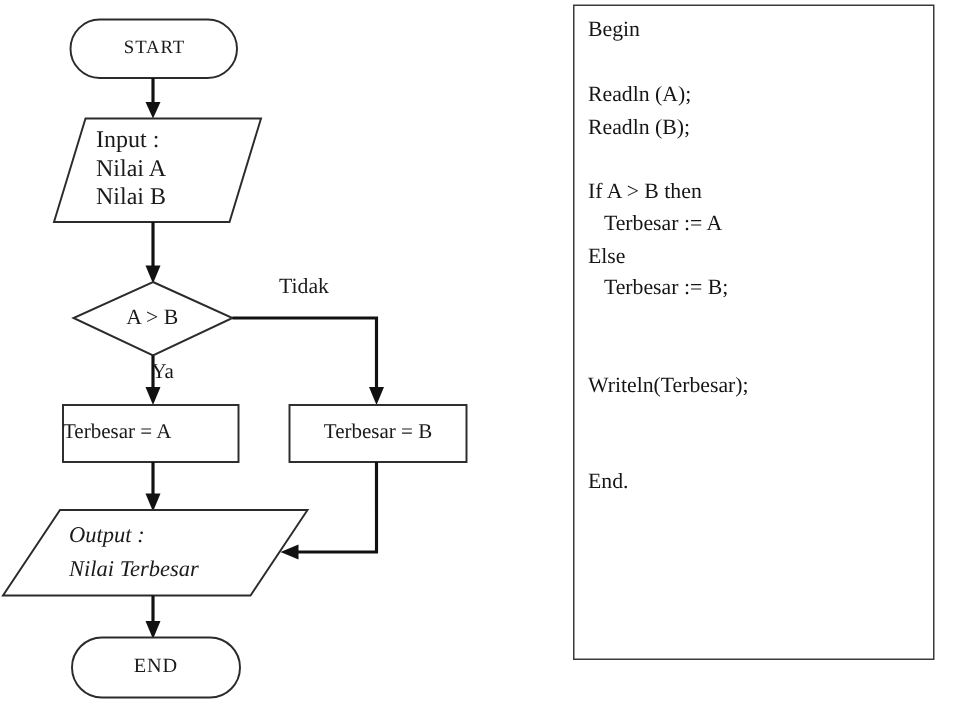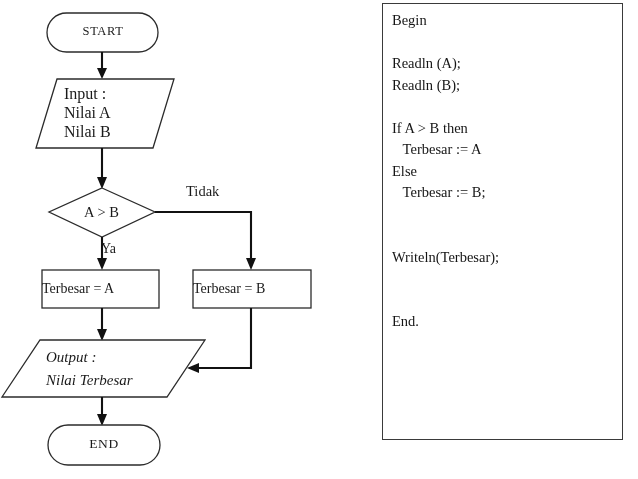--- a/index.html
+++ b/index.html
@@ -90,20 +90,21 @@
   }
   .lbl-boxA {
     left: 42px; top: 280px;
     width: 117px;
     text-align: left;
     font-size: 14px;
   }
   .lbl-boxB {
     left: 193px; top: 280px;
     width: 118px;
+    text-align: center;
     font-size: 14px;
   }
   .lbl-output {
     left: 46px; top: 346px;
     font-size: 15px;
     line-height: 23px;
     font-style: italic;
   }
 
   

